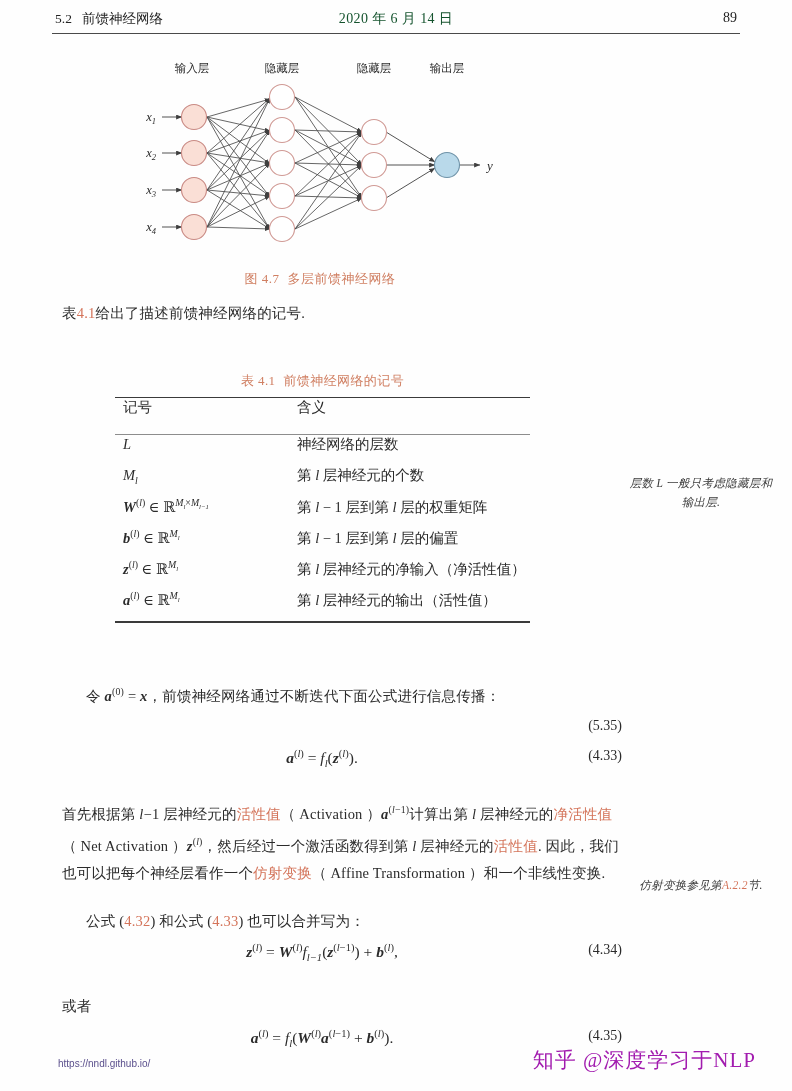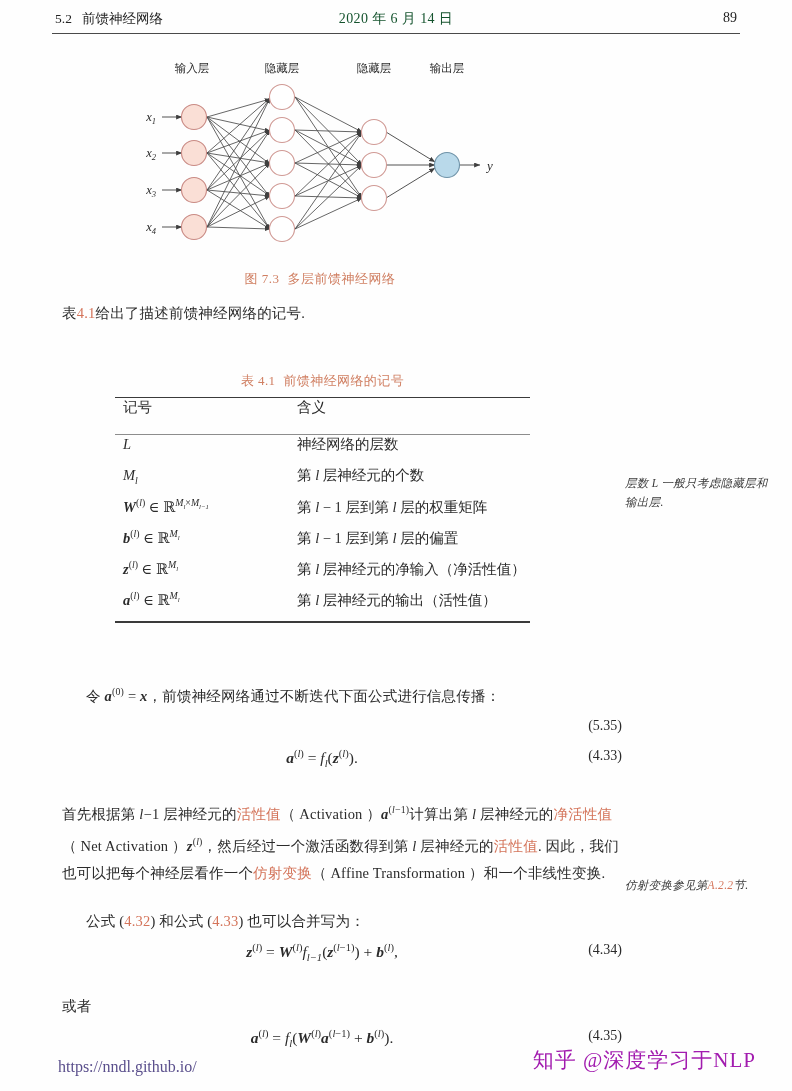--- a/index.html
+++ b/index.html
@@ -152,20 +152,21 @@
 
   
   .margin-note {
     position: absolute;
     width: 152px;
     font-size: 11.5px;
     line-height: 19px;
     font-style: italic;
     color: #3a3a3a;
     letter-spacing: .3px;
+    text-align: center;
   }
   .note-1 { left: 625px; top: 474px; }
   .note-2 { left: 625px; top: 876px; }
 
   
   .eq-block {
     position: absolute;
     left: 62px;
     width: 560px;
   }
@@ -190,23 +191,23 @@
   .lead-para   { left: 62px; top: 678px; width: 560px; }
   .explain-para{ left: 62px; top: 796px; width: 560px; }
   .merge-para  { left: 62px; top: 908px; width: 560px; }
   .or-para     { left: 62px; top: 993px; width: 560px; }
 
   
   .footer-url {
     position: absolute;
     left: 58px;
     top: 1058px;
-    font-size: 16px;
+    font-size: 10px;
     color: #5a4f8c;
-    font-family: Liberation Serif, serif;
+    font-family: Liberation Sans, sans-serif;
   }
   .watermark {
     position: absolute;
     right: 36px;
     top: 1046px;
     font-size: 21px;
     color: #a21caf;
     font-family: Liberation Serif, serif;
     letter-spacing: 1px;
     white-space: nowrap;
@@ -329,21 +330,21 @@
       <g fill="#ffffff" stroke="#d09a95" stroke-width="1.1">
         <circle cx="254" cy="80" r="12.5"></circle>
         <circle cx="254" cy="113" r="12.5"></circle>
         <circle cx="254" cy="146" r="12.5"></circle>
       </g>
 
       <circle cx="327" cy="113" r="12.5" fill="#b9d9ea" stroke="#6f93a8" stroke-width="1.1"></circle>
     </svg>
 
     <div class="fig-caption">
-      <span class="cap-num">图 7.3</span><span>多层前馈神经网络</span>
+      <span class="cap-num">图 4.7</span><span>多层前馈神经网络</span>
     </div>
   </div>
 
   <div class="para intro-para">
     <span>表</span><span class="hl">4.1</span><span>给出了描述前馈神经网络的记号.</span>
   </div>
 
   <div class="table-wrap">
     <div class="tbl-caption">
       <span class="cap-num">表 4.1</span><span>前馈神经网络的记号</span>

